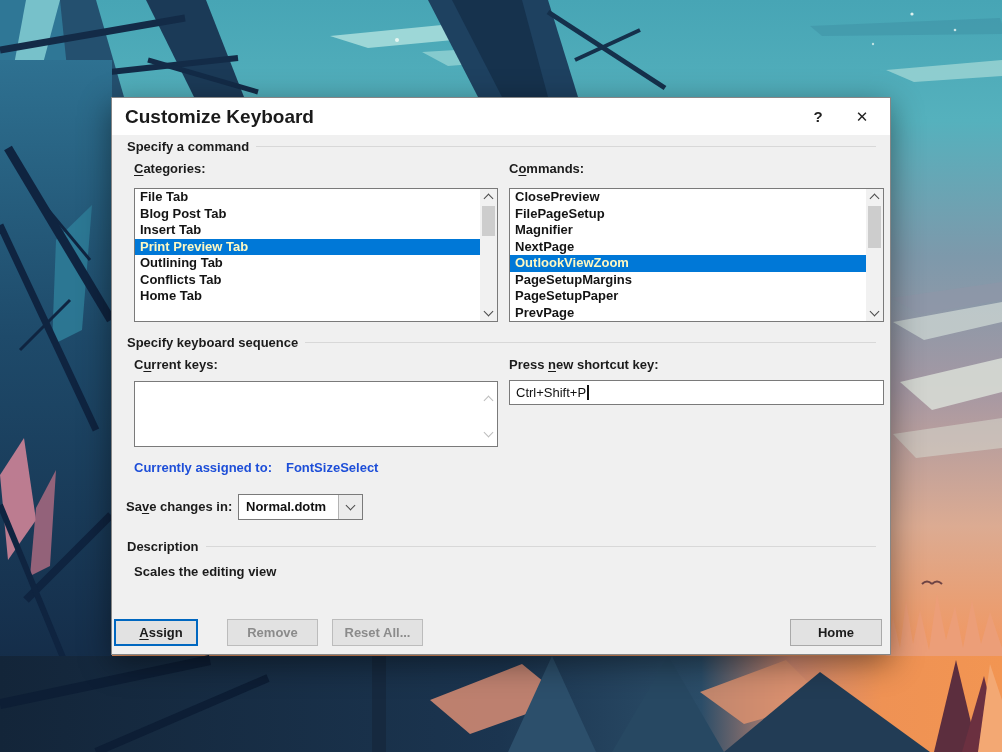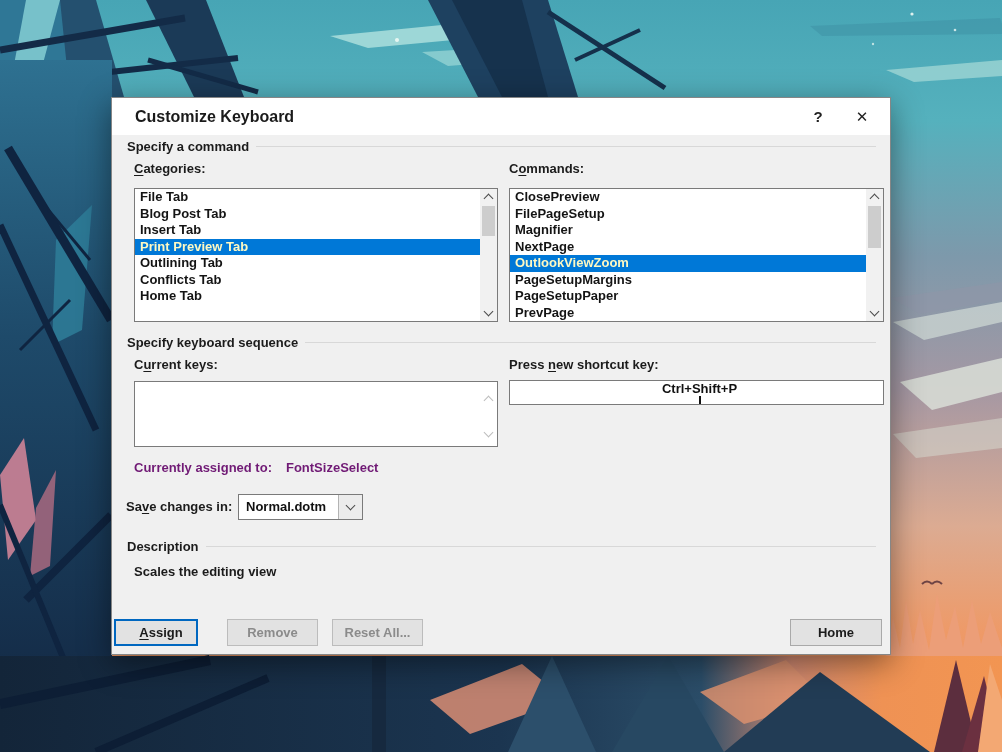--- a/index.html
+++ b/index.html
@@ -5,21 +5,21 @@
   html,body{margin:0;padding:0;}
   .screen{position:relative;width:1002px;height:752px;overflow:hidden;
           font-family:"Liberation Sans",sans-serif;background:#2e6f8c;}
   .wallpaper{position:absolute;inset:0;display:block;}
 
   
   .dialog{position:absolute;left:111px;top:97px;width:780px;height:558px;
           background:var(--dialog-bg);border:1px solid #868686;box-sizing:border-box;
           box-shadow:0 8px 30px rgba(0,0,0,.45);}
   .titlebar{height:37px;background:var(--titlebar-bg);display:flex;align-items:center;}
-  .title{margin-left:23px;font-size:16px;font-weight:600;color:#1a1a1a;flex:1;}
+  .title{margin-left:13px;font-size:19px;font-weight:600;color:#1a1a1a;flex:1;}
   .tb-btn{width:44px;text-align:center;color:#222;cursor:default;}
   .tb-help{font-size:15px;font-weight:600;}
   .tb-close{font-size:15px;margin-right:6px;}
 
   .sect{position:absolute;left:15px;right:14px;display:flex;align-items:center;
         font-size:13px;font-weight:600;color:#1b1b1b;}
   .sect .rule{flex:1;height:1px;background:#d8d8d8;margin-left:7px;}
   #sect-command{top:38px;height:20px;}
   #sect-keyboard{top:234px;height:20px;}
   #sect-description{top:438px;height:20px;}
@@ -49,26 +49,26 @@
   .chev.up{transform:rotate(45deg);margin-top:3px;}
   .chev.down{transform:rotate(225deg);margin-top:-3px;}
   .sb-thumb{position:absolute;left:2px;right:2px;background:#cdcdcd;}
   #thumb-categories{top:17px;height:30px;}
   #thumb-commands{top:17px;height:42px;}
   .ghost{position:absolute;right:5px;}
   .ghost .chev{border-color:#bdbdbd;}
   .ghost.up{top:8px;} .ghost.down{bottom:6px;}
 
   .textbox{position:absolute;background:#fff;border:1px solid var(--control-border);box-sizing:border-box;
-           font-size:13px;font-weight:700;color:#111;display:flex;align-items:center;padding-left:6px;flex-direction:column;}
+           font-size:13px;font-weight:400;color:#111;display:flex;align-items:center;padding-left:6px;}
   #input-shortcut{left:397px;top:282px;width:375px;height:25px;}
   .caret{width:2px;height:15px;background:#111;margin-left:1px;}
 
   .assigned-row{position:absolute;left:22px;top:362px;display:flex;gap:14px;
-                font-size:13px;font-weight:600;color:#701a75;}
+                font-size:13px;font-weight:600;color:#1d4ed8;}
 
   #lbl-savein{left:14px;top:401px;}
   .combobox{position:absolute;left:126px;top:396px;width:125px;height:26px;background:#fff;
             border:1px solid var(--control-border);box-sizing:border-box;display:flex;align-items:stretch;}
   .combo-value{flex:1;font-size:13px;font-weight:600;color:#111;line-height:24px;padding-left:7px;}
   .combo-btn{width:23px;background:#ececec;border-left:1px solid #b3b3b3;
              display:flex;align-items:center;justify-content:center;}
 
   #desc-text{left:22px;top:466px;}
 

